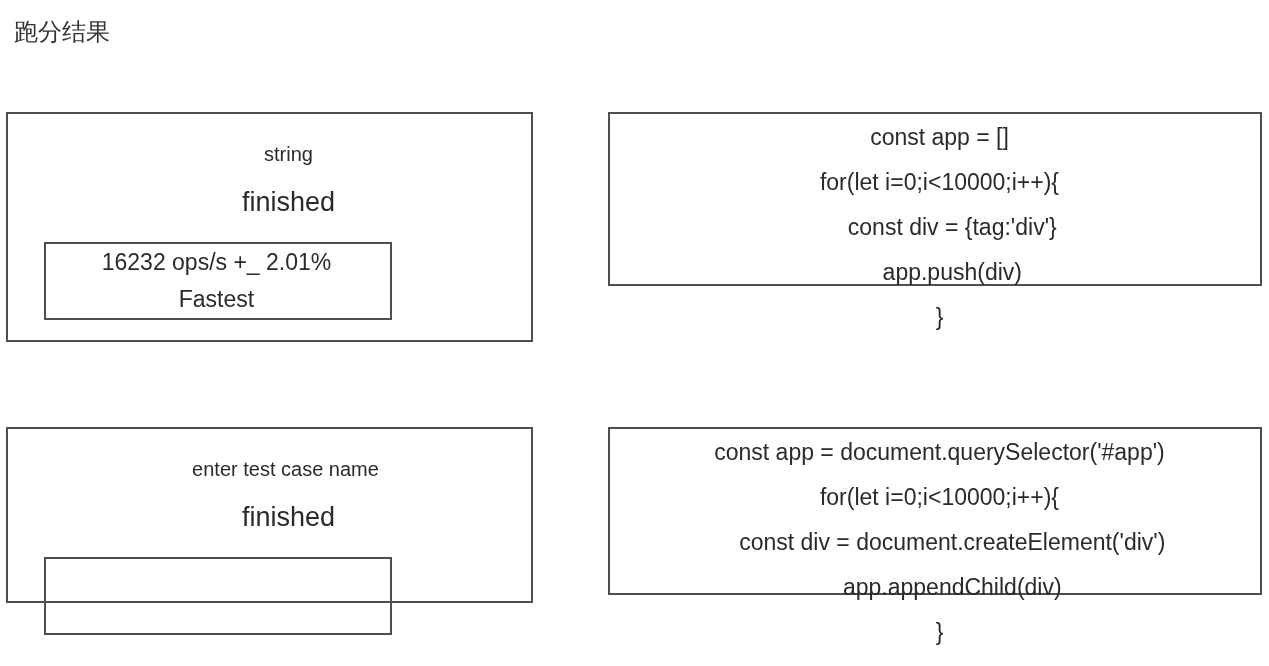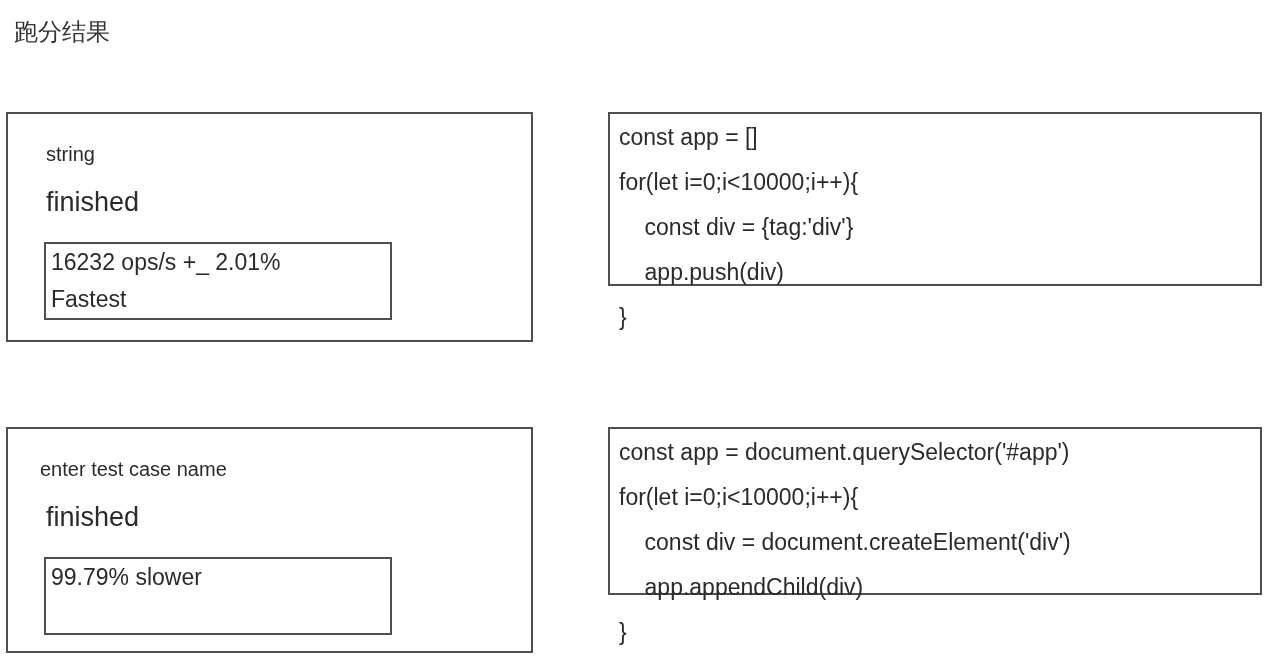--- a/index.html
+++ b/index.html
@@ -1,15 +1,15 @@
 <!DOCTYPE html>
 <html><head>
 <meta charset="utf-8">
 <style>
-  * { margin: 0; padding: 0; box-sizing: border-box; }
+  * { margin: 0; padding: 0; box-sizing: border-box; text-align: center; }
   html, body {
     width: 1269px; height: 666px;
     background: #ffffff;
     font-family: "Liberation Sans", "DejaVu Sans", sans-serif;
     color: #2a2a2a;
     overflow: hidden;
     position: relative;
   }
   .page-title {
     position: absolute;
@@ -19,21 +19,21 @@
     color: #333333;
     line-height: 28px;
   }
   .card {
     position: absolute;
     background: #ffffff;
     border: 2px solid #4f4f4f;
   }
   
   .result-card-1 { left: 6px;  top: 112px; width: 527px; height: 230px; }
-  .result-card-2 { left: 6px;  top: 427px; width: 527px; height: 226px; }
+  .result-card-2 { left: 6px;  top: 427px; width: 527px; height: 176px; }
   .case-name {
     margin: 16px 0 0 38px;
     font-size: 20px;
     line-height: 48px;
     color: #2a2a2a;
   }
   .result-card-2 .case-name { margin-left: 32px; }
   .case-status {
     margin-left: 38px;
     font-size: 27px;
@@ -84,21 +84,20 @@
 for(let i=0;i&lt;10000;i++){
     const div = {tag:'div'}
     app.push(div)
 }</div>
 </section>
 
 <section class="card result-card-2">
   <div class="case-name">enter test case name</div>
   <div class="case-status">finished</div>
   <div class="score-box">
-    <div class="score-line">99.79% slower</div>
   </div>
 </section>
 
 <section class="card code-card-2">
   <div class="code-block">const app = document.querySelector('#app')
 for(let i=0;i&lt;10000;i++){
     const div = document.createElement('div')
     app.appendChild(div)
 }</div>
 </section>

